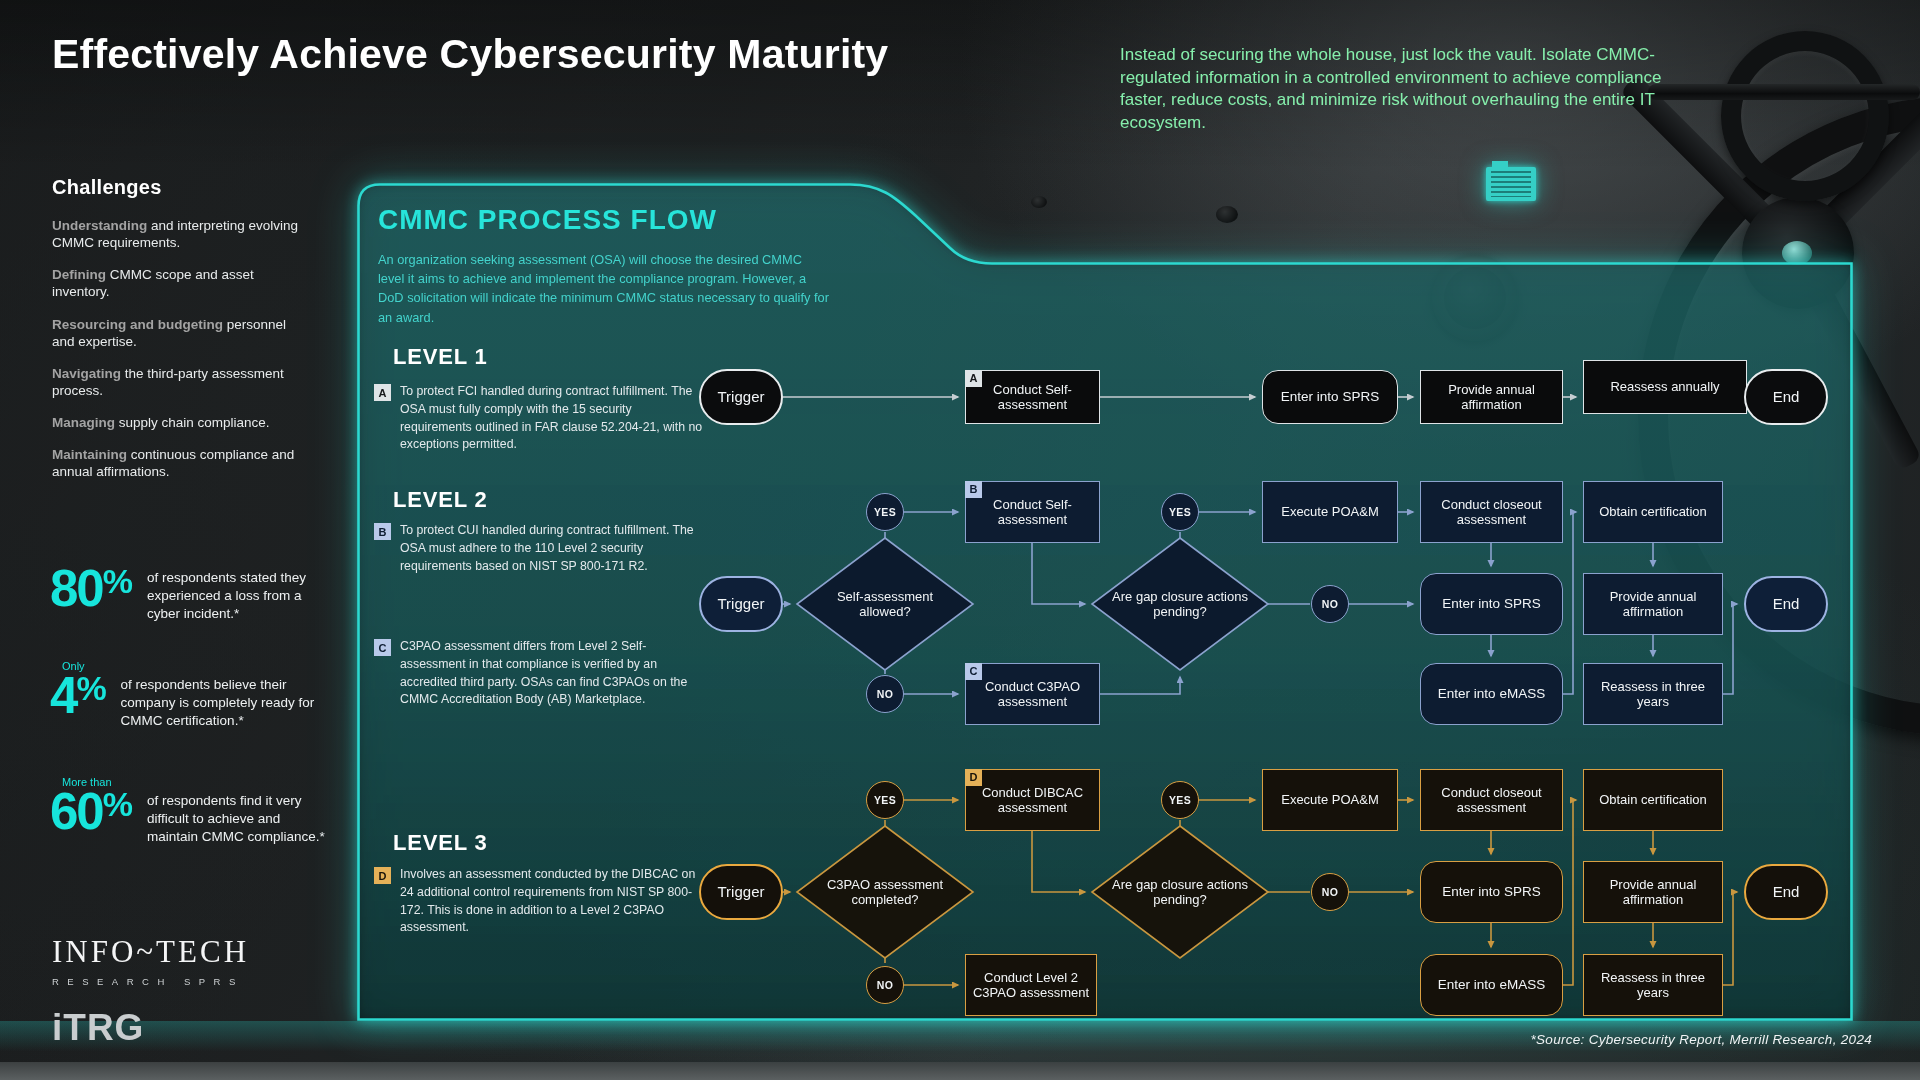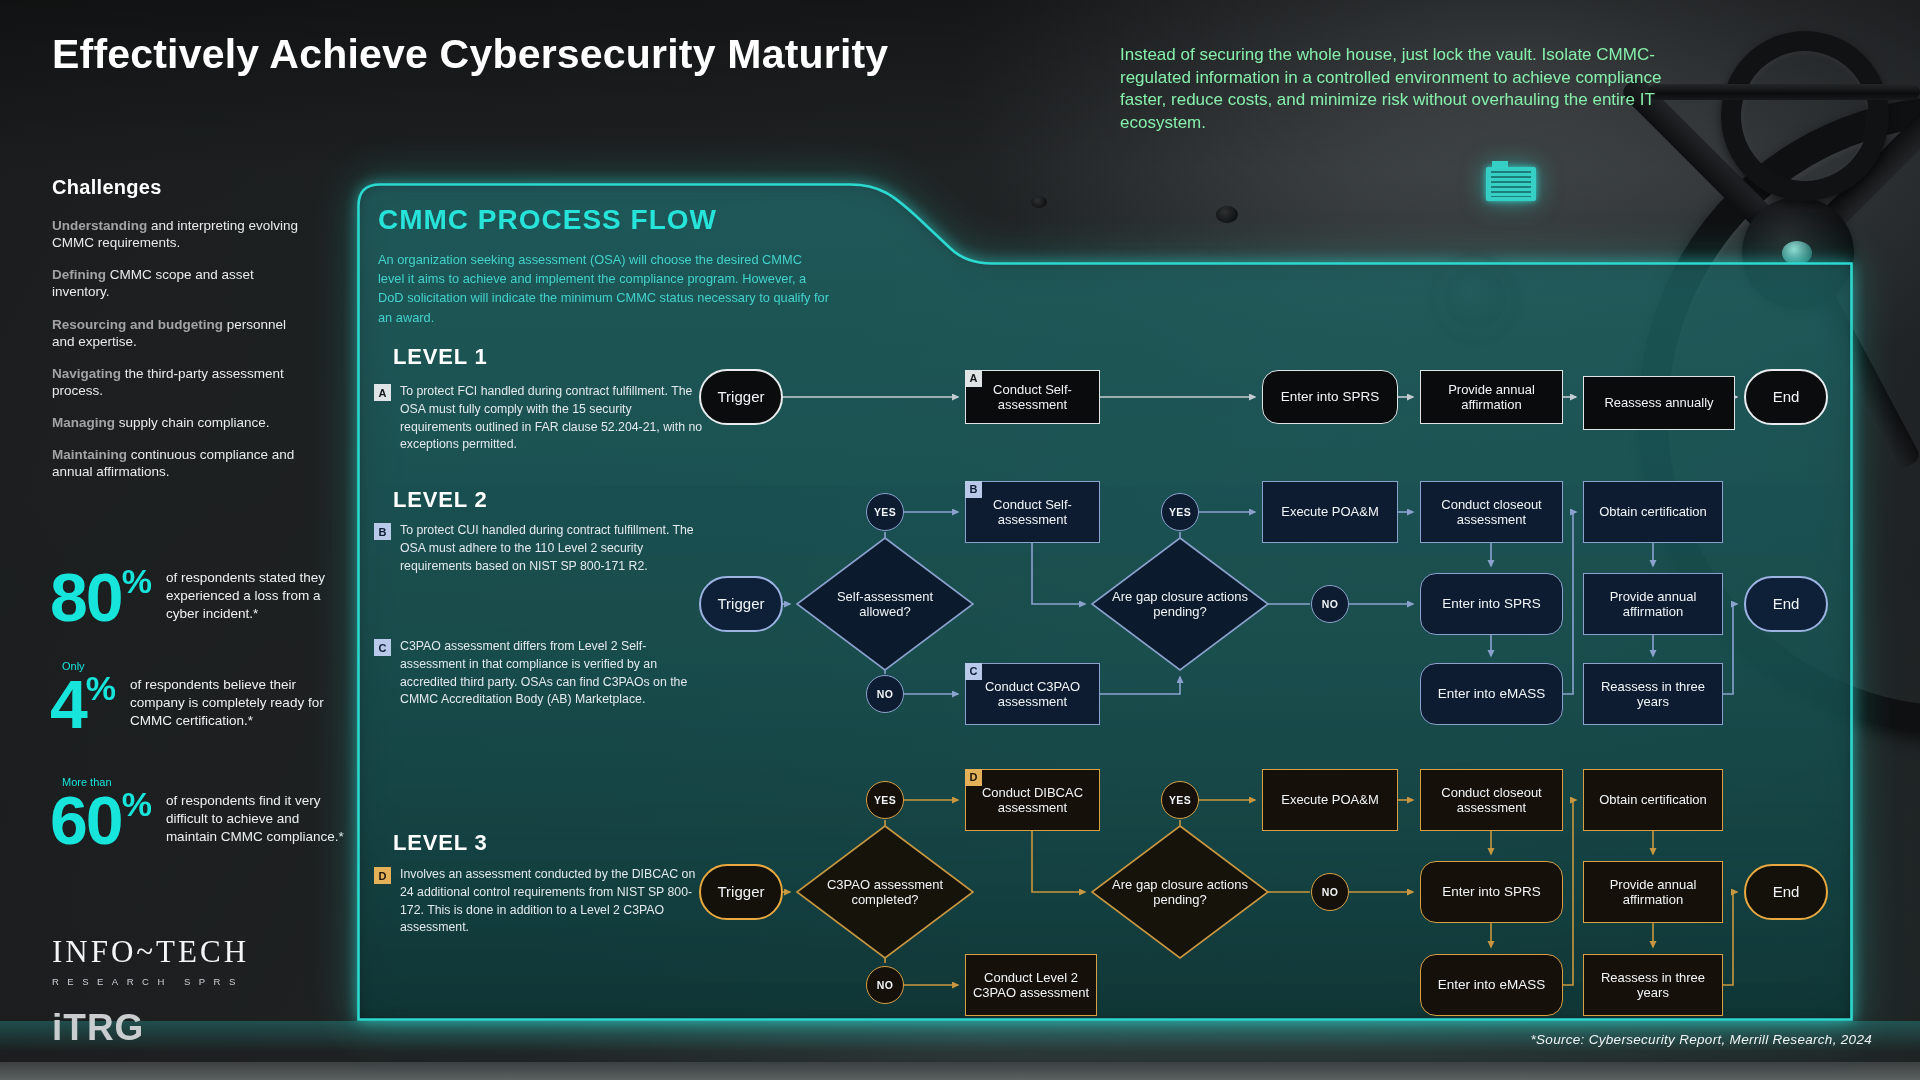--- a/index.html
+++ b/index.html
@@ -51,21 +51,21 @@
     font-size:41px;font-weight:bold;line-height:1.18;letter-spacing:0.2px;}
   .intro{position:absolute;left:1120px;top:44px;width:566px;color:#86efac;
     font-size:17px;line-height:1.33;}
   .challenges{position:absolute;left:52px;top:176px;width:260px;}
   .challenges h2{margin:0 0 18px 0;font-size:20px;font-weight:bold;color:#fff;letter-spacing:0.3px;}
   .chitem{margin:0 0 15px 0;font-size:13.5px;line-height:1.27;color:#e8ebec;}
   .kw{color:#a3a3a3;font-weight:bold;}
   .stat{position:absolute;left:50px;}
   .stat .prefix{color:#17e5dc;font-size:11px;font-weight:normal;margin:0 0 1px 12px;}
   .stat .row{display:flex;align-items:flex-start;}
-  .big{color:#17e5dc;font-weight:bold;font-size:68px;line-height:0.92;letter-spacing:-2px;}
+  .big{color:#17e5dc;font-weight:bold;font-size:51px;line-height:0.92;letter-spacing:-2px;}
   .pct{color:#17e5dc;font-weight:bold;font-size:34px;line-height:1;position:relative;top:-2px;}
   .stext{font-size:13.5px;line-height:1.32;color:#eef1f2;margin-left:14px;margin-top:3px;}
   .logo{position:absolute;left:52px;top:934px;}
   .logo-name{font-family:"Liberation Serif",serif;font-size:31px;letter-spacing:3px;color:#f4f5f6;}
   .logo-sub{font-size:9.5px;letter-spacing:8.5px;color:#cdd1d3;margin-top:6px;}
   .logo-mark{margin-top:20px;font-size:37px;font-weight:bold;color:#c9cdcf;letter-spacing:1px;}
   
   .flow-title{position:absolute;left:378px;top:204px;font-size:28px;font-weight:bold;
     color:#27e4da;letter-spacing:1px;z-index:5;}
   .flow-desc{position:absolute;left:378px;top:250px;width:452px;font-size:12.8px;
@@ -266,21 +266,21 @@
 
 <div class="nodes">
 
   <div class="node pill lv1p" style="left:699px;top:369px;width:84px;height:56px;">Trigger</div>
   <div class="node lv1n" style="left:965px;top:370px;width:135px;height:54px;">
     <span class="btag tagA">A</span>
     <span>Conduct Self-assessment</span>
   </div>
   <div class="node rrect lv1n" style="left:1262px;top:370px;width:136px;height:54px;">Enter into SPRS</div>
   <div class="node lv1n" style="left:1420px;top:370px;width:143px;height:54px;">Provide annual affirmation</div>
-  <div class="node lv1n" style="left:1583px;top:376px;width:152px;height:54px;">Reassess annually</div>
+  <div class="node lv1n" style="left:1583px;top:360px;width:164px;height:54px;">Reassess annually</div>
   <div class="node pill lv1p" style="left:1744px;top:369px;width:84px;height:56px;">End</div>
 
   <div class="node pill lv2p" style="left:699px;top:576px;width:84px;height:56px;">Trigger</div>
   <div class="node dmtext" style="left:810px;top:574px;">Self-assessment allowed?</div>
   <div class="node circ lv2n" style="left:866px;top:493px;width:38px;height:38px;">YES</div>
   <div class="node circ lv2n" style="left:866px;top:675px;width:38px;height:38px;">NO</div>
   <div class="node lv2n" style="left:965px;top:481px;width:135px;height:62px;">
     <span class="btag tagBC">B</span>
     <span>Conduct Self-assessment</span>
   </div>

